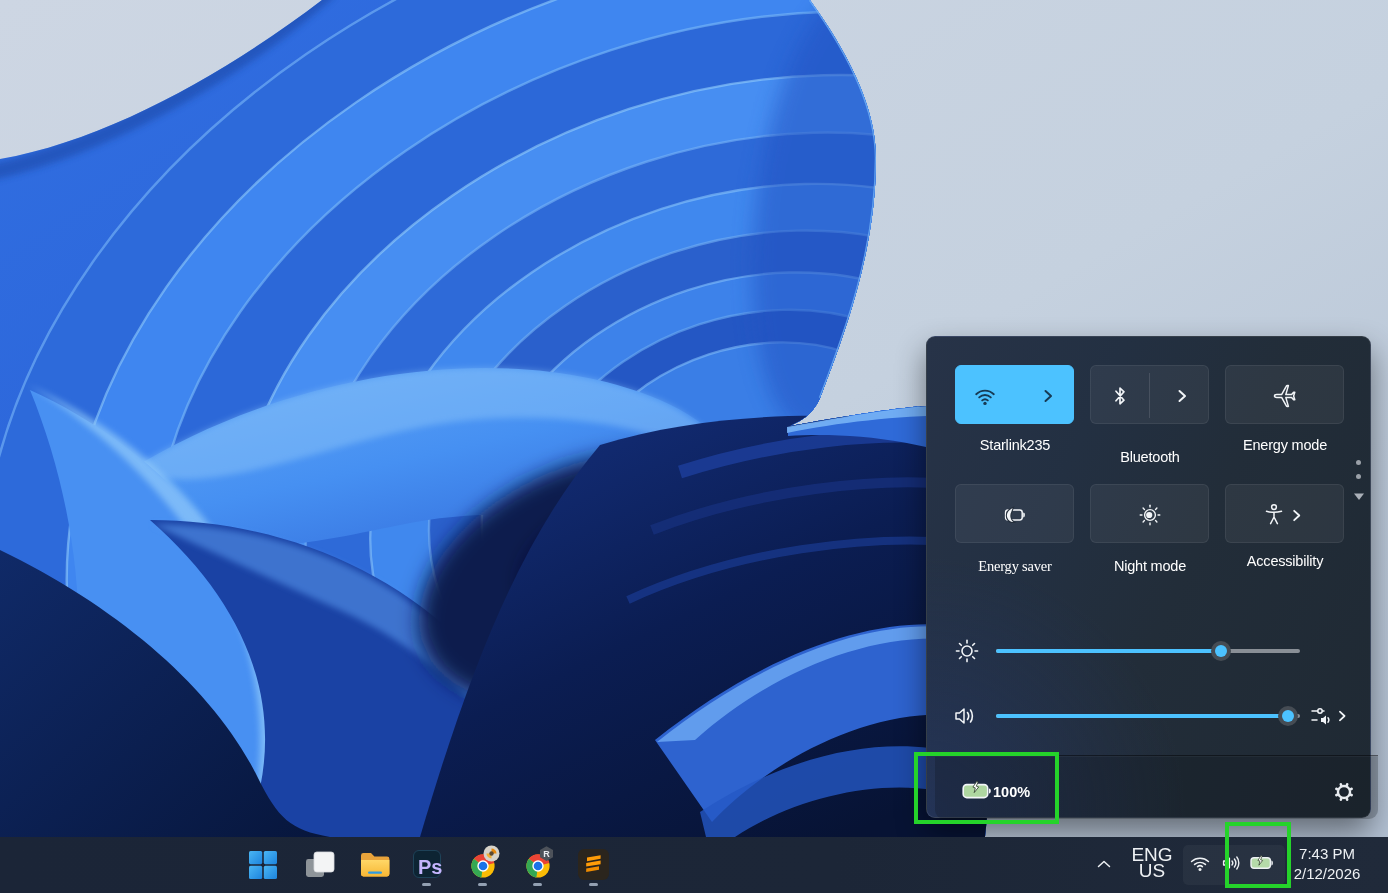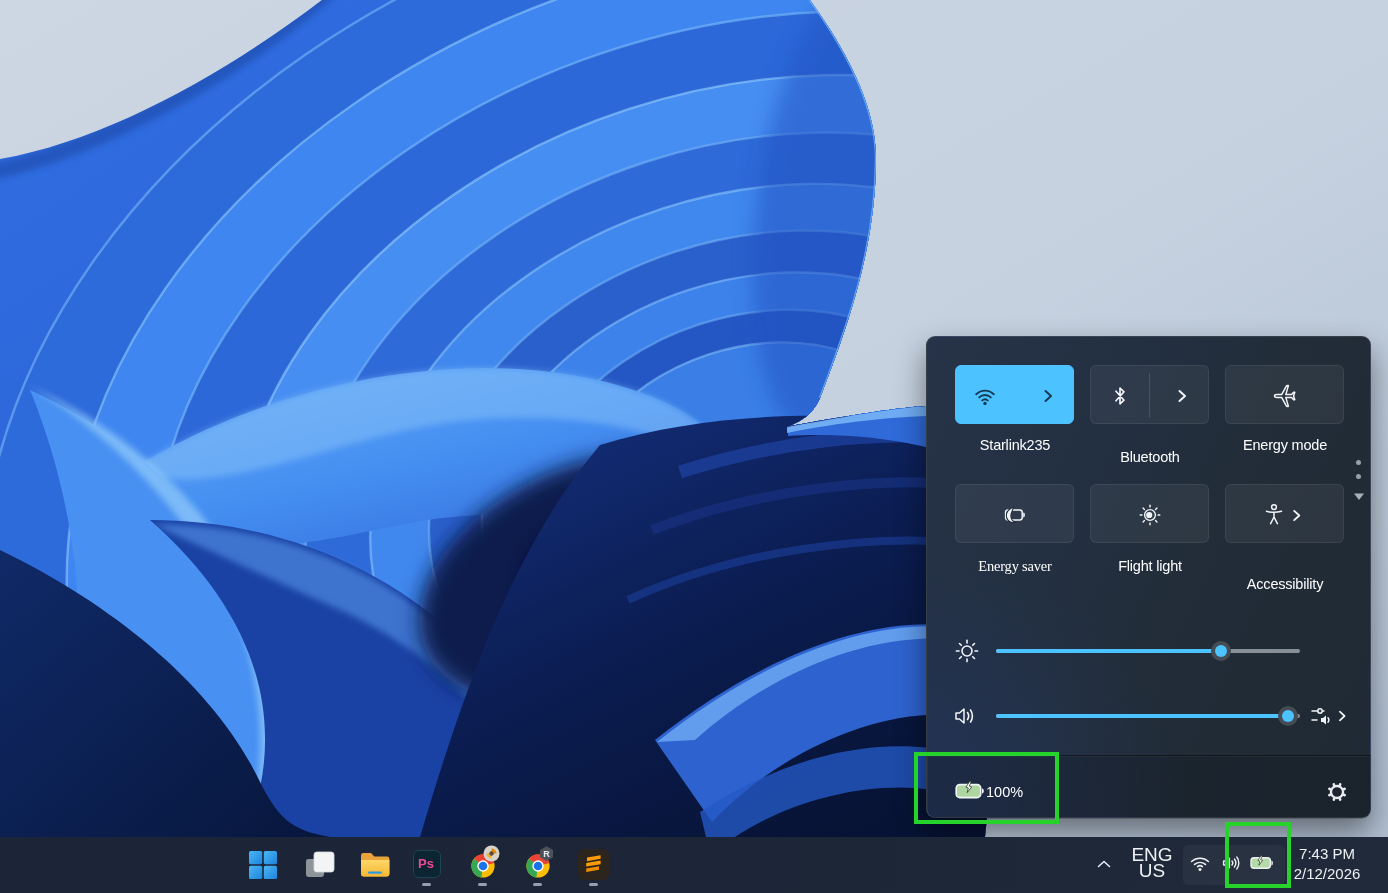--- a/index.html
+++ b/index.html
@@ -18,24 +18,24 @@
   .tile.on{background:#4cc2ff;border:1px solid #4cc2ff;}
   .tlabel{position:absolute;width:140px;text-align:center;color:#fff;
       font-size:14.5px;letter-spacing:-0.2px;}
   
   .track{position:absolute;height:4px;border-radius:2px;background:#898f96;}
   .fill{position:absolute;height:4px;border-radius:2px;background:#4cc2ff;}
   .thumb{position:absolute;width:20px;height:20px;border-radius:50%;
       background:#454c54;}
   .thumb::after{content:"";position:absolute;left:4px;top:4px;width:12px;height:12px;
       border-radius:50%;background:#4cc2ff;}
-  #qsfoot2{position:absolute;left:1px;top:418px;width:443px;height:63px;
+  #qsfoot2{position:absolute;left:8px;top:418px;width:443px;height:63px;
       background:rgba(8,13,20,0.22);border-top:1px solid rgba(0,0,0,0.35);
       box-shadow:inset 0 1px 0 rgba(255,255,255,0.04);
-      border-radius:0 0 9px 9px;}
+      border-radius:0 0 9px 9px;font-weight:bold;}
   
   #bar{position:absolute;left:0;top:837px;width:1388px;height:56px;
       background:linear-gradient(90deg,#1b2537 0%,#1c2637 60%,#202a3a 100%);}
   .dash{position:absolute;top:46px;width:9px;height:3px;border-radius:1.5px;background:#93a0b2;}
   .gbox{position:absolute;border:4px solid #25d32a;box-sizing:border-box;}
 </style>
 </head>
 <body>
 <div id="stage">
 <svg id="wall" width="1388" height="893" viewBox="0 0 1388 893" xmlns="http://www.w3.org/2000/svg">
@@ -219,22 +219,22 @@
   <div class="tile" style="left:298px;top:147px;">
     <svg width="26" height="26" viewBox="0 0 26 26" style="position:absolute;left:35px;top:17px;">
       <circle cx="13" cy="5.1" r="2.4" fill="none" stroke="#f2f5f8" stroke-width="1.5"></circle>
       <path d="M5.5,9.2 C10.3,10.6 15.7,10.6 20.5,9.2 M13,10.6 L13,15 M13,15 L9.6,21.6 M13,15 L16.4,21.6" fill="none" stroke="#f2f5f8" stroke-width="1.5" stroke-linecap="round" stroke-linejoin="round"></path>
     </svg>
     <svg width="13" height="13" viewBox="0 0 14 14" style="position:absolute;left:64px;top:23.5px;">
       <path d="M4.5,2 L10,7 L4.5,12" fill="none" stroke="#f2f5f8" stroke-width="2" stroke-linecap="round" stroke-linejoin="round"></path>
     </svg>
   </div>
   <div class="tlabel" style="left:18px;top:221px;font-family:Liberation Serif, serif;">Energy saver</div>
-  <div class="tlabel" style="left:153px;top:221px;">Flight light</div>
-  <div class="tlabel" style="left:288px;top:239px;">Accessibility</div>
+  <div class="tlabel" style="left:153px;top:221px;">Night mode</div>
+  <div class="tlabel" style="left:288px;top:216px;">Accessibility</div>
 
   <div style="position:absolute;left:429px;top:123px;width:5px;height:5px;border-radius:50%;background:#9aa0a8;"></div>
   <div style="position:absolute;left:429px;top:137px;width:5px;height:5px;border-radius:50%;background:#9aa0a8;"></div>
   <svg width="12" height="9" viewBox="0 0 12 9" style="position:absolute;left:426px;top:155px;">
     <path d="M1,1.5 L11,1.5 L6,8 Z" fill="#aab0b8"></path>
   </svg>
 
   <svg width="28" height="28" viewBox="0 0 28 28" style="position:absolute;left:26px;top:300px;">
     <circle cx="14" cy="14" r="5" fill="none" stroke="#f2f5f8" stroke-width="1.6"></circle>
     <g stroke="#f2f5f8" stroke-width="1.6" stroke-linecap="round">
@@ -321,21 +321,21 @@
         <stop offset="0" stop-color="#ffd767"></stop>
             <stop offset="1" stop-color="#f7b735"></stop>
       </linearGradient>
     </defs>
     <path d="M3,7.5 a2.4,2.4 0 0 1 2.4,-2.4 H13 l3.4,3.4 H29 a2.4,2.4 0 0 1 2.4,2.4 V26 a2.4,2.4 0 0 1 -2.4,2.4 H5.4 A2.4,2.4 0 0 1 3,26 Z" fill="#e8a33b"></path>
     <path d="M3,12 H31.4 V26 a2.4,2.4 0 0 1 -2.4,2.4 H5.4 A2.4,2.4 0 0 1 3,26 Z" fill="url(#fg)"></path>
     <rect x="10" y="23.4" width="14" height="2.4" rx="1.2" fill="#2f9ae0"></rect>
   </svg>
 
   <div style="position:absolute;left:413px;top:13px;width:28px;height:28px;border-radius:6px;background:#0d2433;border:1px solid #1e4258;box-sizing:border-box;">
-    <div style="position:absolute;left:4px;top:5px;font-size:13px;font-weight:bold;color:#ec4899;">Ps</div>
+    <div style="position:absolute;left:4px;top:5px;font-size:20px;font-weight:bold;color:#c4b5fd;">Ps</div>
   </div>
 
   <svg width="40" height="40" viewBox="0 0 40 40" style="position:absolute;left:463px;top:7px;">
     <g transform="translate(7,9)">
       <circle cx="13" cy="13" r="11.6" fill="#fbbc05"></circle>
       <path d="M13,13 L3.9,5.8 A11.6,11.6 0 0 1 24.35,10.1 Z" fill="#ea4335"></path>
       <path d="M13,13 L11.39,24.49 A11.6,11.6 0 0 1 3.9,5.8 Z" fill="#34a853"></path>
       <circle cx="13" cy="13" r="5.7" fill="#fff"></circle>
       <circle cx="13" cy="13" r="4.3" fill="#1a73e8"></circle>
     </g>

